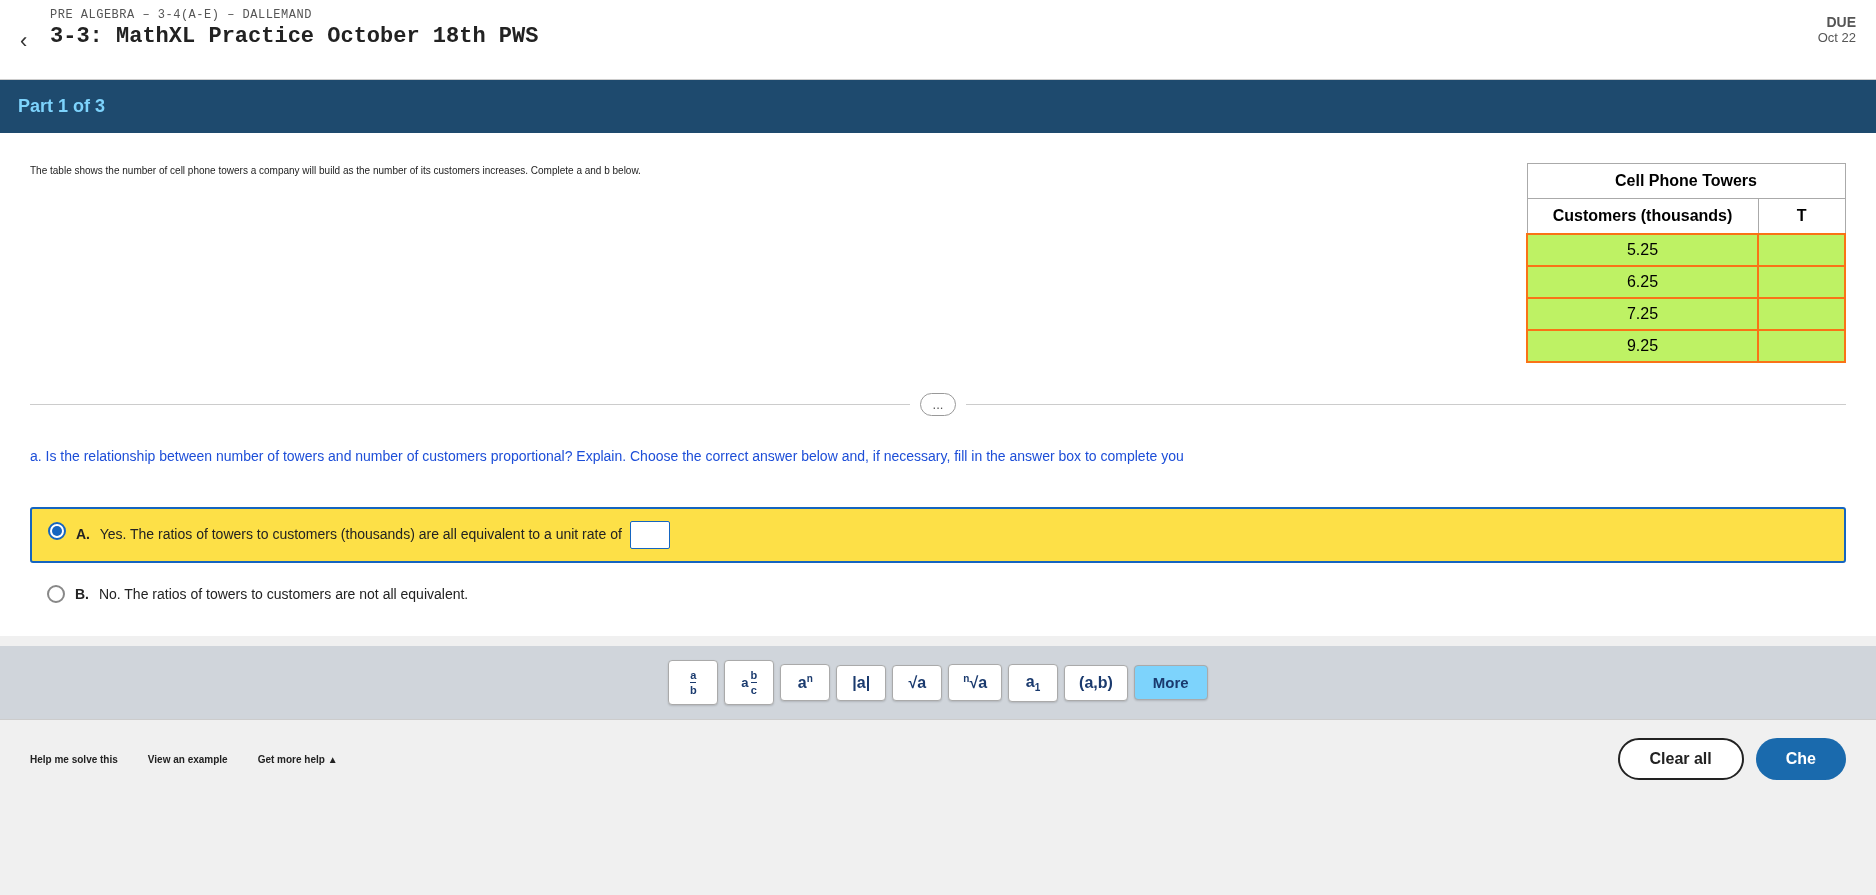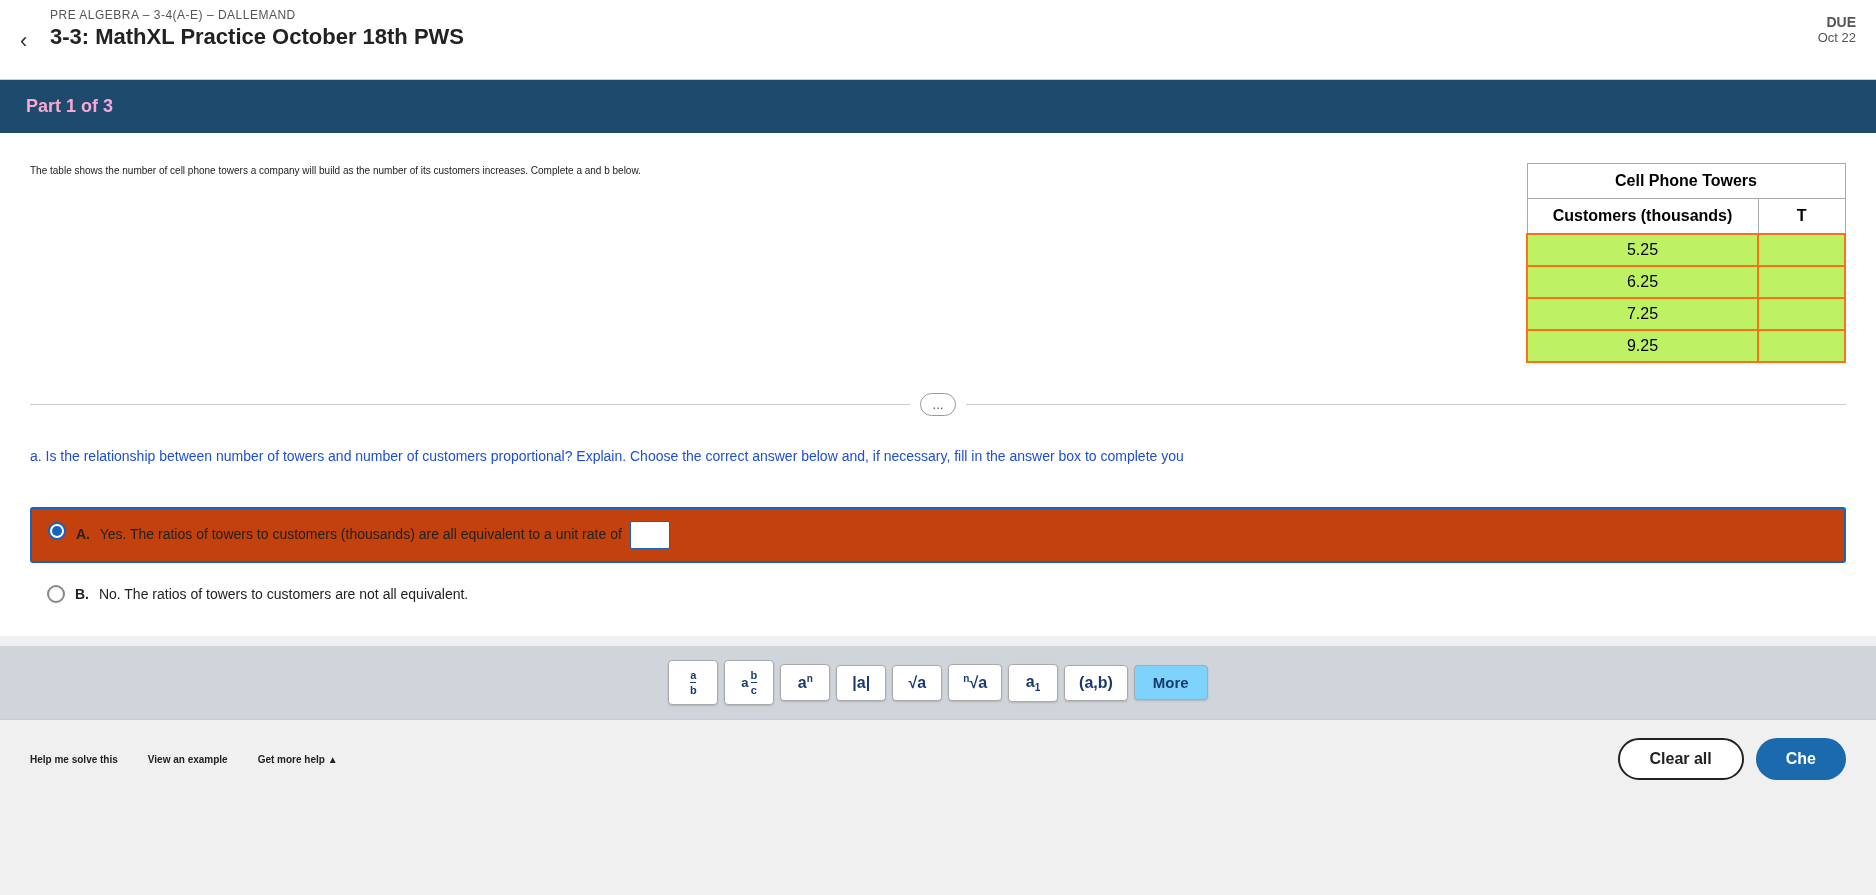--- a/index.html
+++ b/index.html
@@ -19,20 +19,21 @@
       border-bottom: 1px solid #ccc;
       display: flex;
       justify-content: space-between;
       align-items: flex-start;
       height: 80px;
     }
     .header-left {
       display: flex;
       flex-direction: column;
       justify-content: flex-start;
+      font-family: Liberation Mono, monospace;
     }
     .back-arrow {
       position: absolute;
       left: 20px;
       top: 28px;
       font-size: 22px;
       color: #333;
       cursor: pointer;
     }
     .course-label {
@@ -60,22 +61,22 @@
     
     .main-content {
       background: #f0f0f0;
       min-height: 815px;
       padding: 0;
     }
 
     
     .part-header {
       background: #1e4a6e;
-      color: #f9a8d4;
-      padding: 16px 26px;
+      color: #7dd3fc;
+      padding: 16px 18px;
       font-size: 18px;
       font-weight: bold;
     }
 
     
     .question-section {
       background: #fff;
       margin: 0;
       padding: 30px 30px 20px 30px;
       display: flex;
@@ -152,21 +153,21 @@
       margin-bottom: 8px;
       border: 1px solid transparent;
       border-radius: 3px;
       font-size: 14px;
       color: #222;
       line-height: 1.5;
       cursor: pointer;
     }
     .radio-option.selected {
       border: 2px solid #1565c0;
-      background: #c2410c;
+      background: #fde047;
       margin-top: 40px;
     }
     .radio-circle {
       width: 18px;
       height: 18px;
       border-radius: 50%;
       border: 2px solid #1565c0;
       margin-right: 10px;
       margin-top: 1px;
       flex-shrink: 0;

